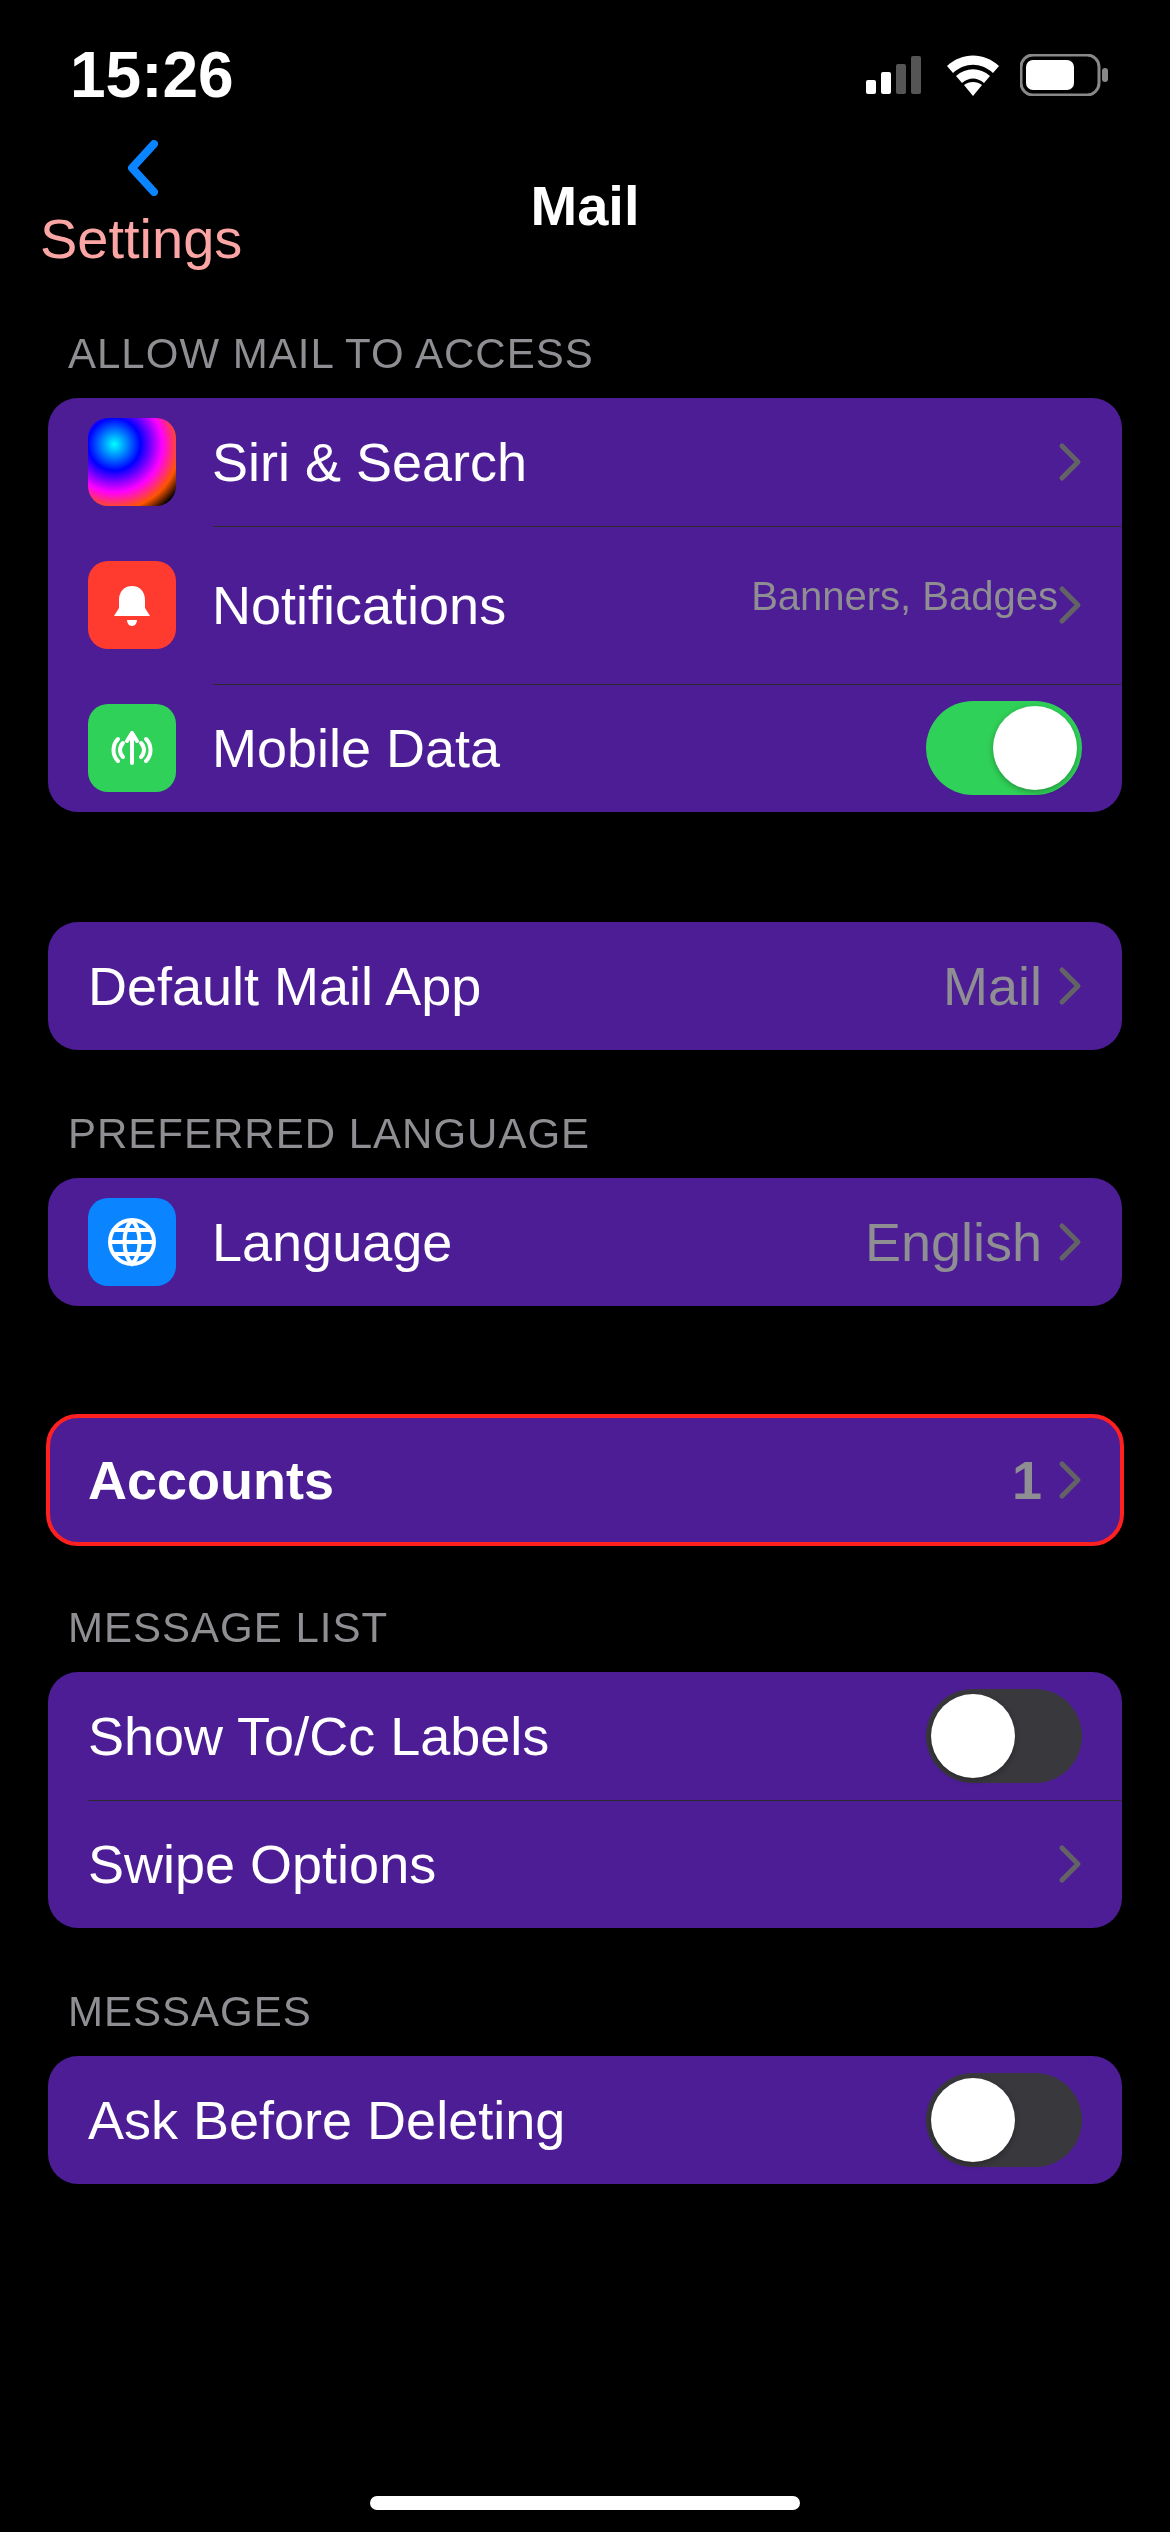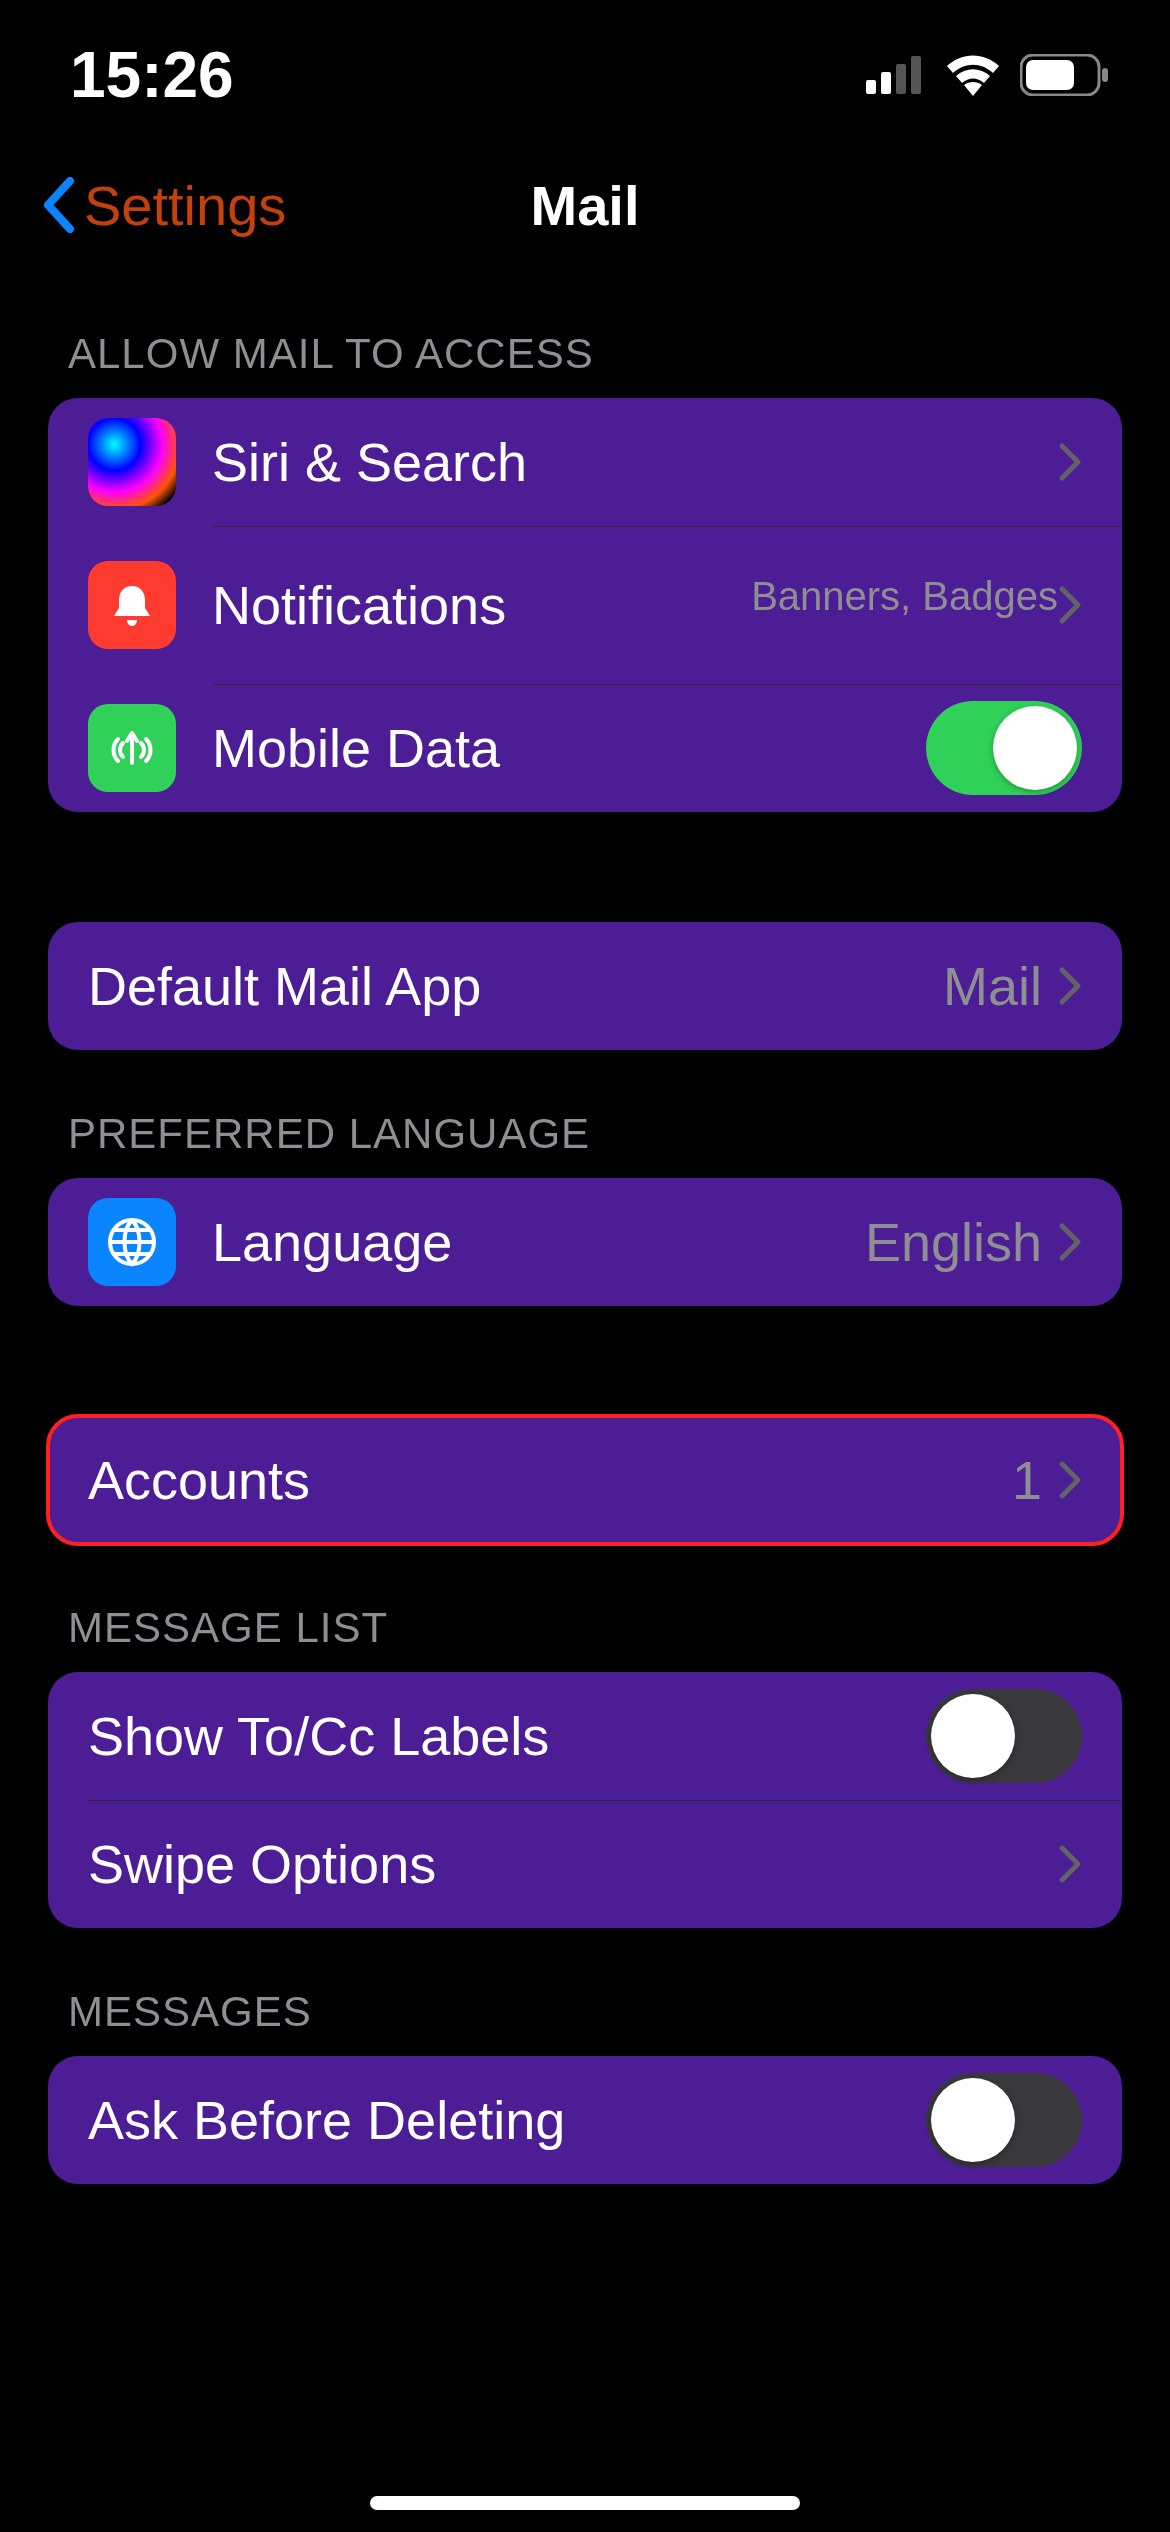--- a/index.html
+++ b/index.html
@@ -31,22 +31,23 @@
     display: flex;
     align-items: center;
     height: 130px;
     position: relative;
     padding: 0 40px;
   }
   .back-btn {
     display: flex;
     align-items: center;
     gap: 10px;
-    color: #c2410c;
+    color: #fca5a5;
     font-size: 56px;
+    flex-direction: column;
   }
   .nav-title {
     position: absolute;
     left: 50%;
     transform: translateX(-50%);
     font-size: 56px;
     font-weight: 600;
     color: #fff;
   }
   .content {
@@ -61,20 +62,21 @@
     padding: 60px 20px 20px 20px;
   }
   .group {
     background: #4c1d95;
     border-radius: 30px;
     overflow: hidden;
   }
   .group.highlight {
     outline: 4px solid #ff2020;
     outline-offset: -2px;
+    font-weight: bold;
   }
   .spacer { height: 110px; }
   .row {
     display: flex;
     align-items: center;
     min-height: 128px;
     padding: 0 40px;
     font-size: 54px;
     position: relative;
   }

